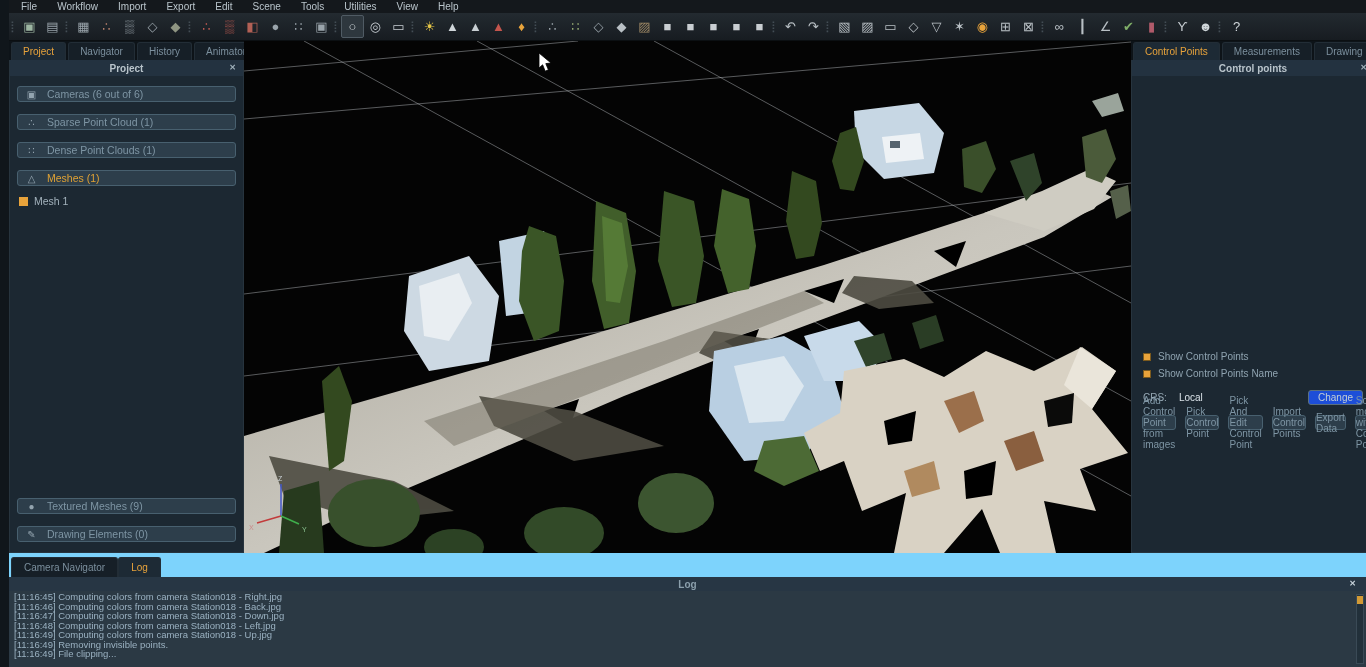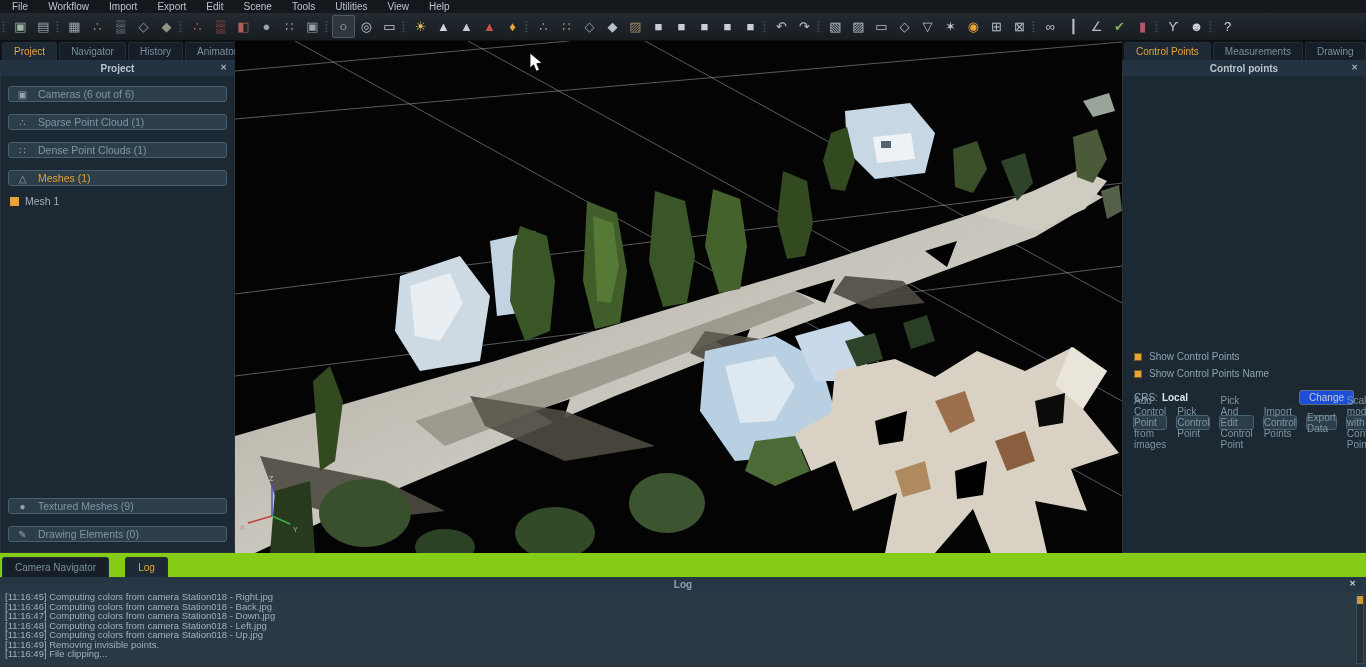--- a/index.html
+++ b/index.html
@@ -1,18 +1,18 @@
 <!DOCTYPE html>
 <html><head>
 <meta charset="utf-8">
 <style>
   * { box-sizing: border-box; margin: 0; padding: 0; }
   html,body { width:1366px; height:667px; background:#10161b; overflow:hidden;
               font-family:"Liberation Sans", sans-serif; }
-  .app { width:1366px; height:667px; display:flex; flex-direction:column; }
+  .app { width:1366px; height:667px; display:flex; flex-direction:column;padding-left:9px; }
 
   
   .menubar { height:13px; background:#14181c; display:flex; align-items:center; padding-left:2px; flex:0 0 13px; }
   .menu-item { color:#b9c4cb; font-size:10px; line-height:13px; padding:0 10px; cursor:default; }
 
   
   .toolbar { height:28px; flex:0 0 28px; background:linear-gradient(#232a30,#171c21);
              display:flex; align-items:center; padding:0 1px; border-bottom:1px solid #0b0f12; }
   .tbi { width:23px; height:23px; display:flex; align-items:center; justify-content:center;
          font-size:13px; color:#9aa4ab; }
@@ -49,29 +49,29 @@
 
   
   .viewport { width:887px; height:512px; background:#030303; position:relative; }
   .viewport svg { display:block; }
 
   
   .rp-spacer { flex:0 0 272px; }
   .checkbox-row { display:flex; align-items:center; gap:7px; padding:3px 11px; color:#8fa3b0; font-size:10px; }
   .checkbox { width:8px; height:8px; background:#e8a33b; border:1px solid #7c5a1d; flex:0 0 8px; }
   .crs-row { display:flex; align-items:center; padding:8px 11px 6px; color:#97a9b5; font-size:10px; }
-  .crs-value { color:#dbe3e9; font-weight:bold; margin-left:4px; }
+  .crs-value { color:#dbe3e9; font-weight:normal; margin-left:12px; }
   .change-btn { margin-left:auto; background:#1d4ed8; border:1px solid #5a7080; border-radius:3px;
                 color:#c3ced6; font-size:10px; padding:1px 9px; }
   .rp-buttons { display:flex; flex-direction:row; gap:9px; padding:4px 10px; }
   .rp-button { height:15px; background:#2d3e4b; border:1px solid #48606f; border-radius:3px;
                color:#7e95a4; font-size:10px; display:flex; align-items:center; justify-content:center; }
 
   
-  .bottom-tabs { height:24px; flex:0 0 24px; background:#84cc16; display:flex; align-items:flex-end; padding-left:2px; gap:16px; }
+  .bottom-tabs { height:24px; flex:0 0 24px; background:#7dd3fc; display:flex; align-items:flex-end; padding-left:2px; gap:0; }
   .bottom-tabs .tab { padding:4px 12px; }
   .log-panel { height:90px; flex:0 0 90px; background:#2b3944; display:flex; flex-direction:column; position:relative; }
   .log-header { height:14px; flex:0 0 14px; background:#273644; color:#8b9fac; font-size:10px; font-weight:bold;
                 display:flex; align-items:center; justify-content:center; position:relative; }
   .log-close { position:absolute; right:10px; top:2px; font-size:8px; color:#c7d2da; }
   .log-lines { flex:1; padding:1px 5px; overflow:hidden; color:#9bb2c2; font-size:9.5px; line-height:9.5px; }
   .log-line { white-space:nowrap; }
   .log-scrollbar { position:absolute; right:2px; top:17px; bottom:3px; width:8px; background:#22303a; border:1px solid #3a4a56; }
   .log-thumb { width:6px; height:8px; background:#d29a35; margin:1px auto 0; }
 </style>

